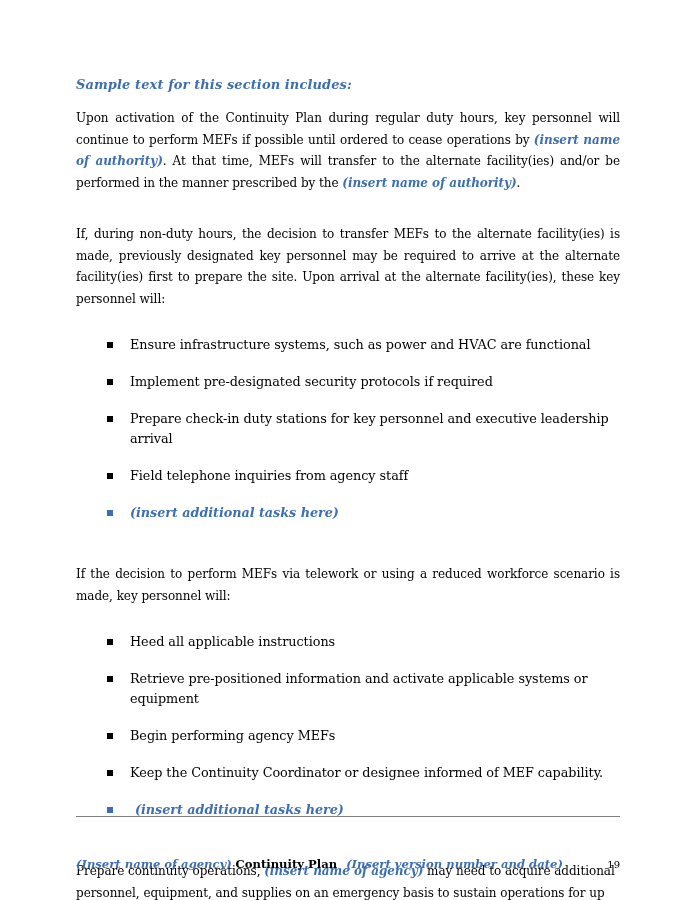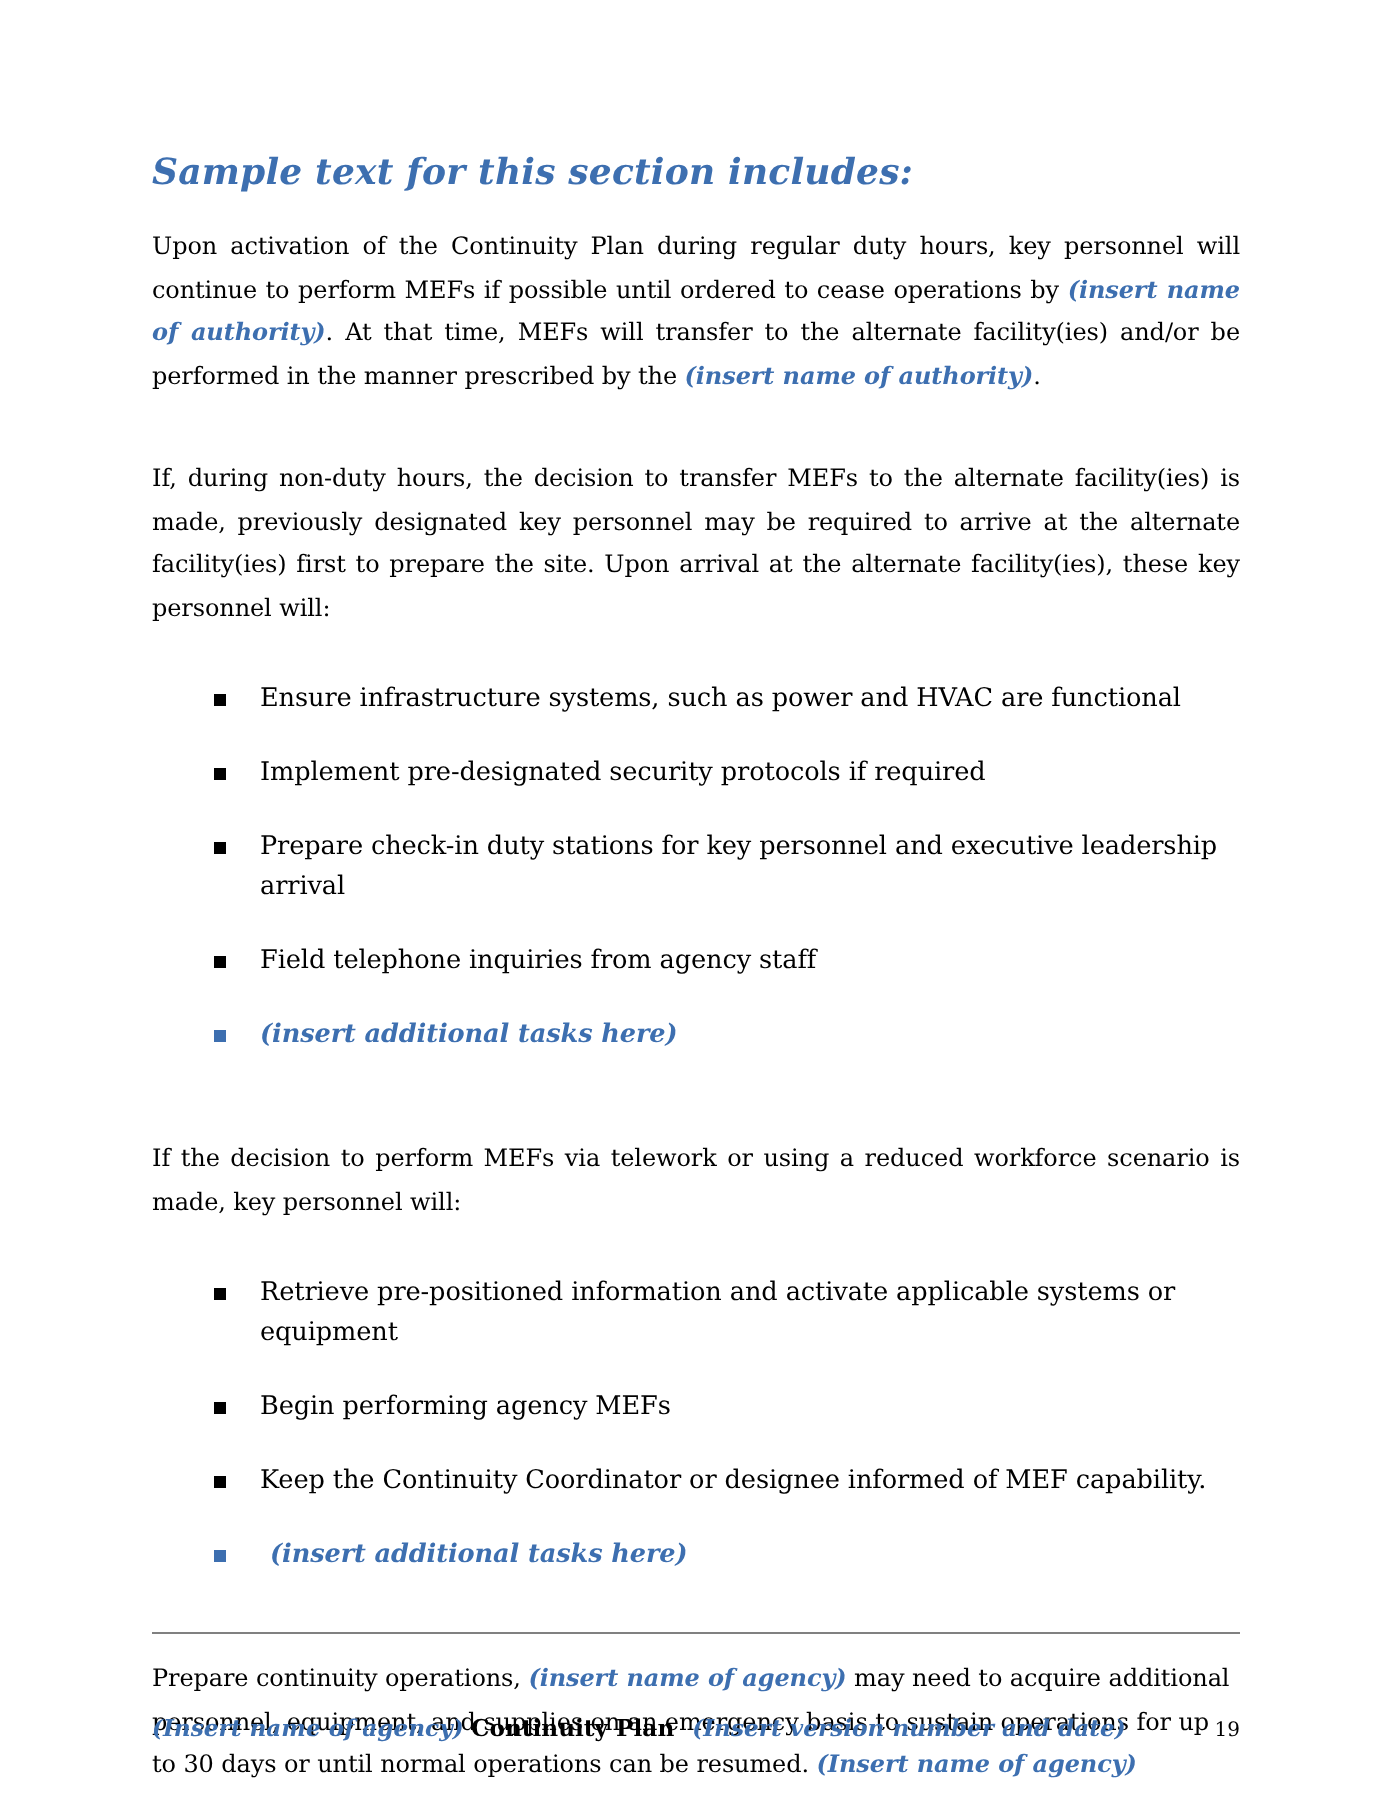--- a/index.html
+++ b/index.html
@@ -28,21 +28,21 @@
     width: 544px;
   }
   .blue { color: #3D6FB0; }
   .ital { font-style: italic; }
   .bold { font-weight: bold; }
 
   .sample-heading {
     font-style: italic;
     font-weight: bold;
     color: #3D6FB0;
-    font-size: 18px;
+    font-size: 13px;
     line-height: 1.0;
     margin: 0 0 17px 0;
     letter-spacing: 0.1px;
   }
 
   p.body-para {
     font-size: 12px;
     line-height: 21.5px;
     margin: 0;
     text-align: justify;
@@ -154,20 +154,24 @@
 
     <div class="gap-lg"></div>
 
     <p class="body-para">If the decision to perform MEFs via telework or using a reduced workforce scenario is made, key personnel will:</p>
 
     <div class="gap-sm"></div>
 
     <ul class="task-list">
       <li>
         <span class="sq"></span>
+        <span>Heed all applicable instructions</span>
+      </li>
+      <li>
+        <span class="sq"></span>
         <span>Retrieve pre-positioned information and activate applicable systems or equipment</span>
       </li>
       <li>
         <span class="sq"></span>
         <span>Begin performing agency MEFs</span>
       </li>
       <li>
         <span class="sq"></span>
         <span>Keep the Continuity Coordinator or designee informed of MEF capability.</span>
       </li>

